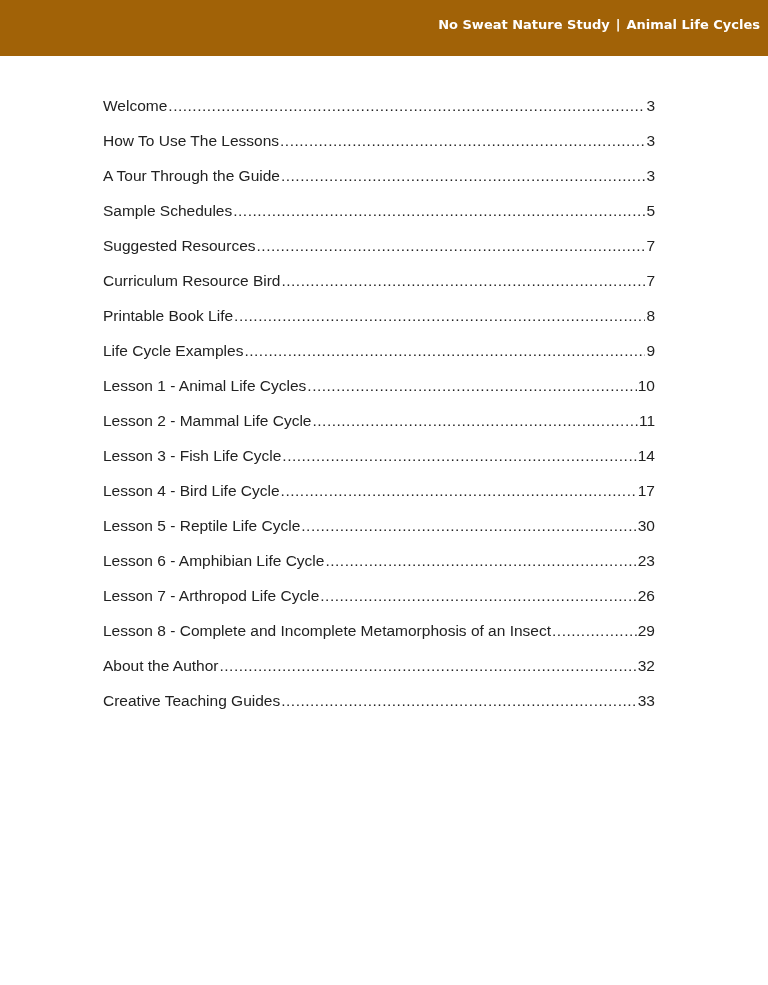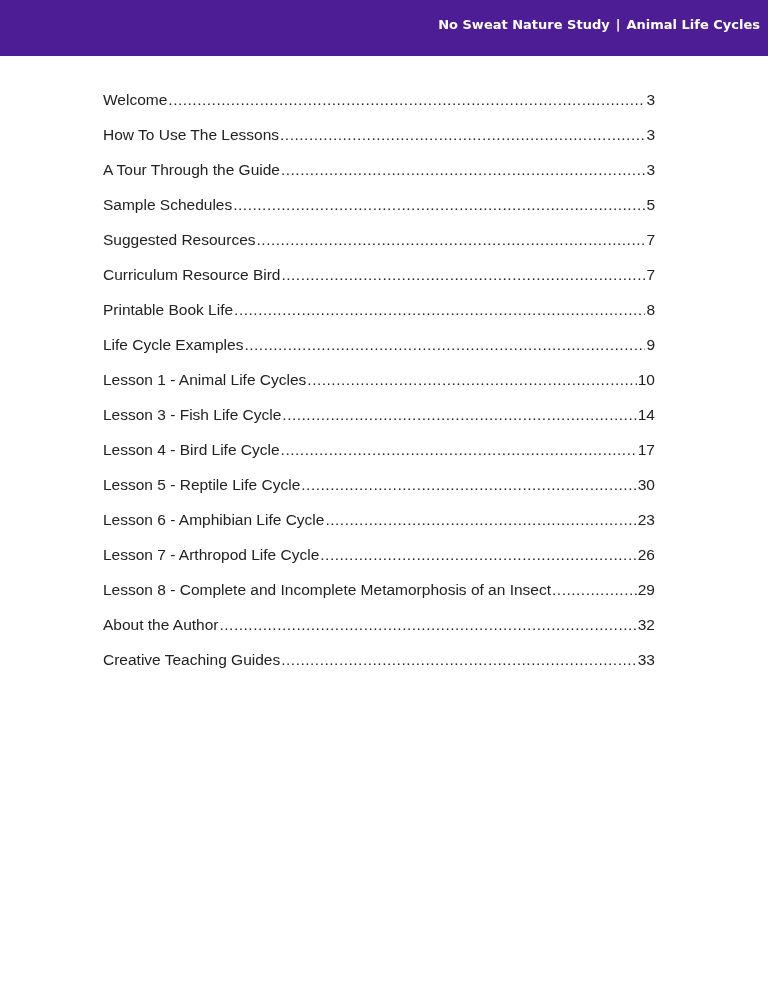--- a/index.html
+++ b/index.html
@@ -9,21 +9,21 @@
       background: #ffffff;
       position: relative;
       overflow: hidden;
       font-family: "Liberation Sans", sans-serif;
     }
     .header-band {
       position: absolute;
       left: 0; top: 0;
       width: 768px;
       height: 56px;
-      background: #4c1d95;
+      background: #a16207;
     }
     .header-title {
       position: absolute;
       right: 8px;
       top: 17px;
       color: #ffffff;
       font-family: "DejaVu Sans", sans-serif;
       font-weight: bold;
       font-size: 13px;
       letter-spacing: 0px;
@@ -31,21 +31,21 @@
     }
     .header-title .sep { margin: 0 6px; }
     .toc {
       position: absolute;
       left: 103px;
       top: 88px;
       width: 552px;
     }
     .toc-row {
       display: flex;
-      align-items: flex-start;
+      align-items: center;
       height: 35px;
       font-size: 15.5px;
       color: #222222;
       line-height: 24px;
     }
     .toc-label { white-space: nowrap; flex: 0 0 auto; }
     .toc-dots {
       flex: 1 1 auto;
       overflow: hidden;
       white-space: nowrap;
@@ -107,20 +107,25 @@
       <span class="toc-label">Life Cycle Examples</span>
       <span class="toc-dots"></span>
       <span class="toc-page">9</span>
     </div>
   <div class="toc-row">
       <span class="toc-label">Lesson 1 - Animal Life Cycles</span>
       <span class="toc-dots"></span>
       <span class="toc-page">10</span>
     </div>
   <div class="toc-row">
+      <span class="toc-label">Lesson 2 - Mammal Life Cycle</span>
+      <span class="toc-dots"></span>
+      <span class="toc-page">11</span>
+    </div>
+  <div class="toc-row">
       <span class="toc-label">Lesson 3 - Fish Life Cycle</span>
       <span class="toc-dots"></span>
       <span class="toc-page">14</span>
     </div>
   <div class="toc-row">
       <span class="toc-label">Lesson 4 - Bird Life Cycle</span>
       <span class="toc-dots"></span>
       <span class="toc-page">17</span>
     </div>
   <div class="toc-row">

